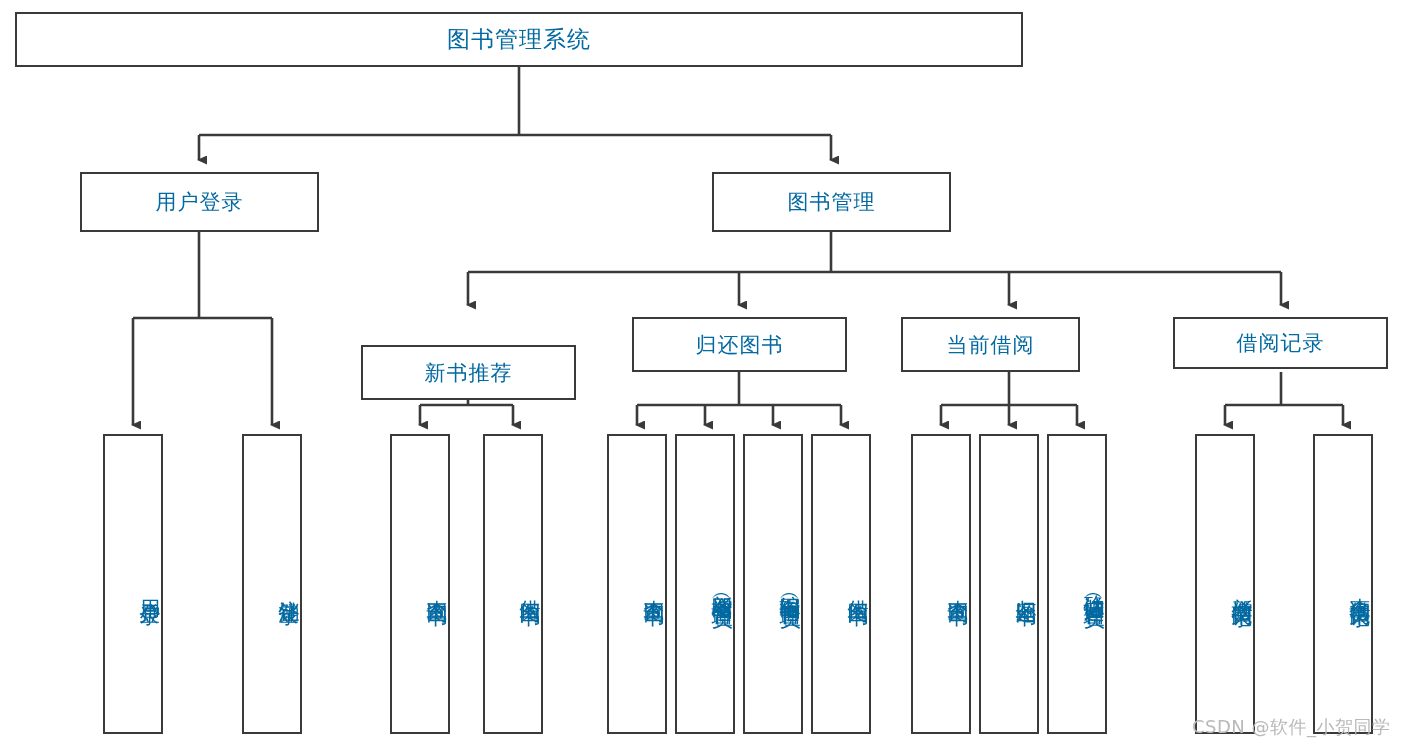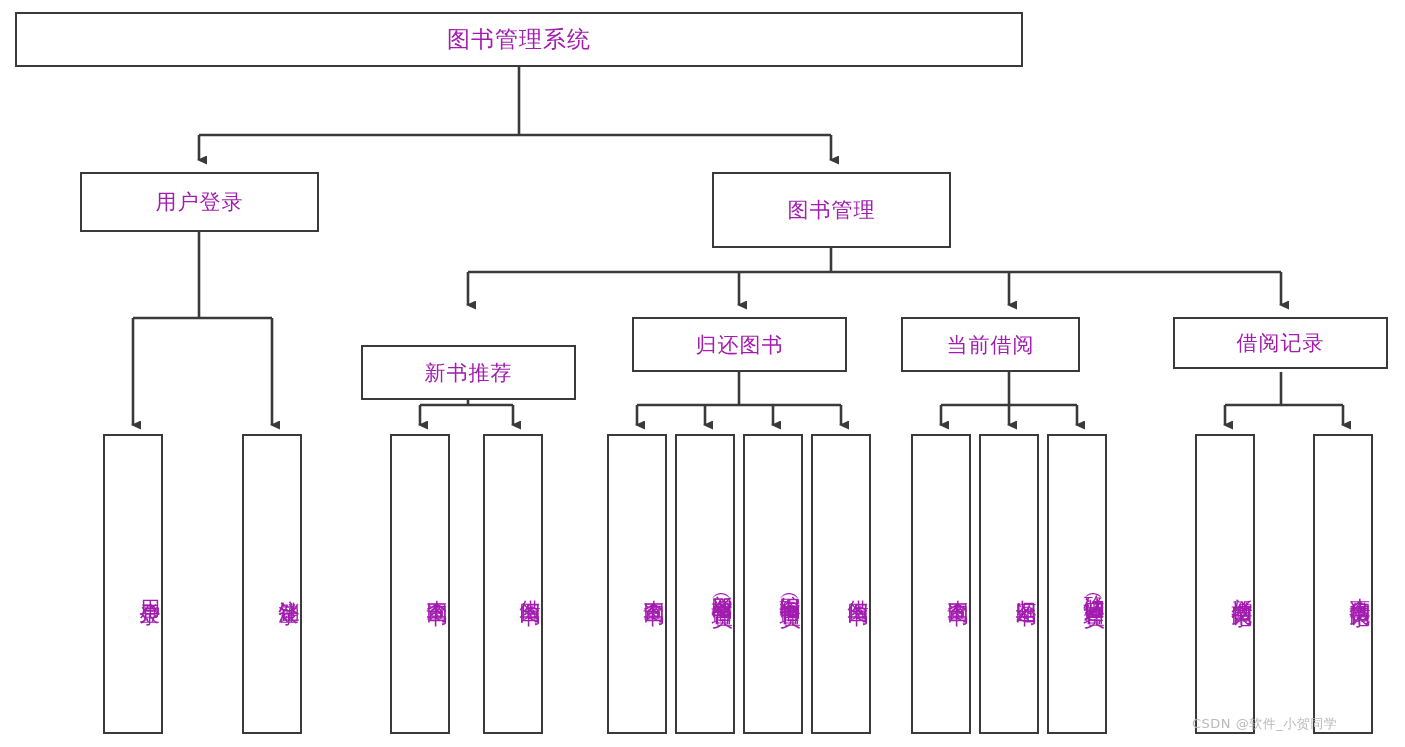--- a/index.html
+++ b/index.html
@@ -27,21 +27,21 @@
     pointer-events: none;
   }
   .node {
     position: absolute;
     box-sizing: border-box;
     border: 2px solid #3a3a3a;
     background: #ffffff;
     display: flex;
     align-items: center;
     justify-content: center;
-    color: #a21caf;
+    color: #0369a1;
   }
   .node.h {
     font-size: 21px;
     letter-spacing: 1px;
   }
   .node.v {
     writing-mode: vertical-rl;
     text-orientation: upright;
     font-size: 21px;
     letter-spacing: 2px;
@@ -55,21 +55,21 @@
     text-orientation: upright;
     display: block;
     text-align: center;
   }
   .node.title {
     font-size: 23px;
   }
   .watermark {
     position: absolute;
     color: #b9b9b9;
-    font-size: 13px;
+    font-size: 18px;
     white-space: nowrap;
     letter-spacing: 0.5px;
   }
 </style>
 </head>
 <body>
 
 <div id="canvas">
 
   <svg class="wires" viewBox="0 0 1405 747" xmlns="http://www.w3.org/2000/svg">
@@ -122,21 +122,21 @@
     </g>
   </svg>
 
   <div class="node h title" style="left:15px; top:12px; width:1008px; height:55px;">
     <span>图书管理系统</span>
   </div>
 
   <div class="node h" style="left:80px; top:172px; width:239px; height:60px;">
     <span>用户登录</span>
   </div>
-  <div class="node h" style="left:712px; top:172px; width:239px; height:76px;text-align:center;">
+  <div class="node h" style="left:712px; top:172px; width:239px; height:60px;text-align:center;">
     <span>图书管理</span>
   </div>
 
   <div class="node h" style="left:361px; top:317px; width:215px; height:55px;margin-top:28px;">
     <span>新书推荐</span>
   </div>
   <div class="node h" style="left:632px; top:317px; width:215px; height:55px;">
     <span>归还图书</span>
   </div>
   <div class="node h" style="left:901px; top:317px; width:179px; height:55px;">

